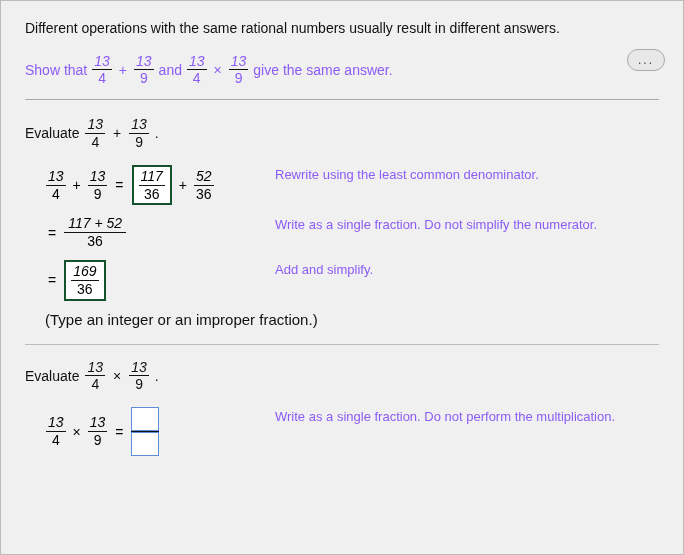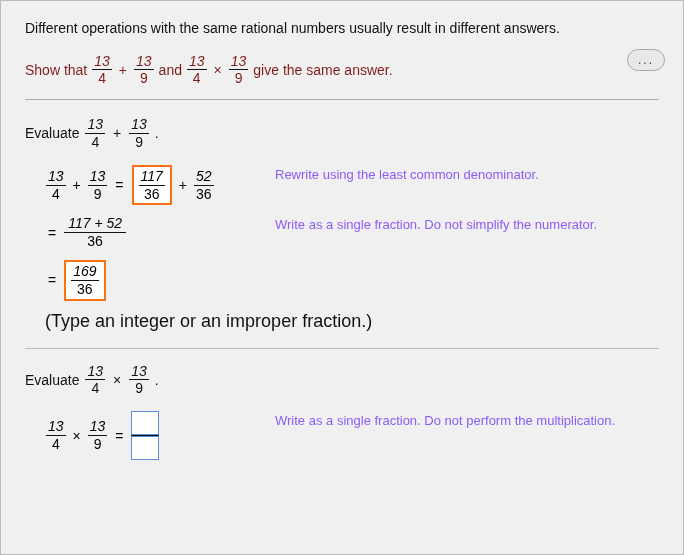--- a/index.html
+++ b/index.html
@@ -26,21 +26,21 @@
       font-size: 14px;
       color: #111;
       margin-bottom: 14px;
       line-height: 1.4;
     }
 
     .show-line {
       display: flex;
       align-items: center;
       font-size: 14px;
-      color: #7f1d1d;
+      color: #8b5cf6;
       margin-bottom: 10px;
       gap: 4px;
       flex-wrap: wrap;
     }
 
     .fraction {
       display: inline-flex;
       flex-direction: column;
       align-items: center;
       font-size: 14px;
@@ -108,21 +108,21 @@
       font-size: 14px;
     }
 
     .step-rhs {
       font-size: 13px;
       color: #8b5cf6;
       padding-top: 2px;
     }
 
     .boxed {
-      border: 2px solid #f97316;
+      border: 2px solid #14532d;
       padding: 1px 5px;
       background: #fff;
       display: inline-flex;
       align-items: center;
       justify-content: center;
     }
 
     .equals-sign {
       font-size: 14px;
       margin: 0 3px;
@@ -132,21 +132,21 @@
       font-size: 14px;
       margin: 0 2px;
     }
 
     .times-sign {
       font-size: 14px;
       margin: 0 2px;
     }
 
     .paren-note {
-      font-size: 18px;
+      font-size: 15px;
       color: #111;
       margin-left: 20px;
       margin-bottom: 16px;
     }
 
     .answer-input {
       display: inline-flex;
       flex-direction: column;
       align-items: center;
       vertical-align: middle;
@@ -257,20 +257,21 @@
     </div>
 
     <div class="step-row">
       <div class="step-lhs">
         <span class="equals-sign">=</span>
         <span class="fraction boxed">
           <span class="num">169</span>
           <span class="den">36</span>
         </span>
       </div>
+      <div class="step-rhs">Add and simplify.</div>
     </div>
 
   </div>
 
   <div class="paren-note">(Type an integer or an improper fraction.)</div>
 
   <hr class="section-separator">
 
   <div class="evaluate-label">
     <span>Evaluate</span>

